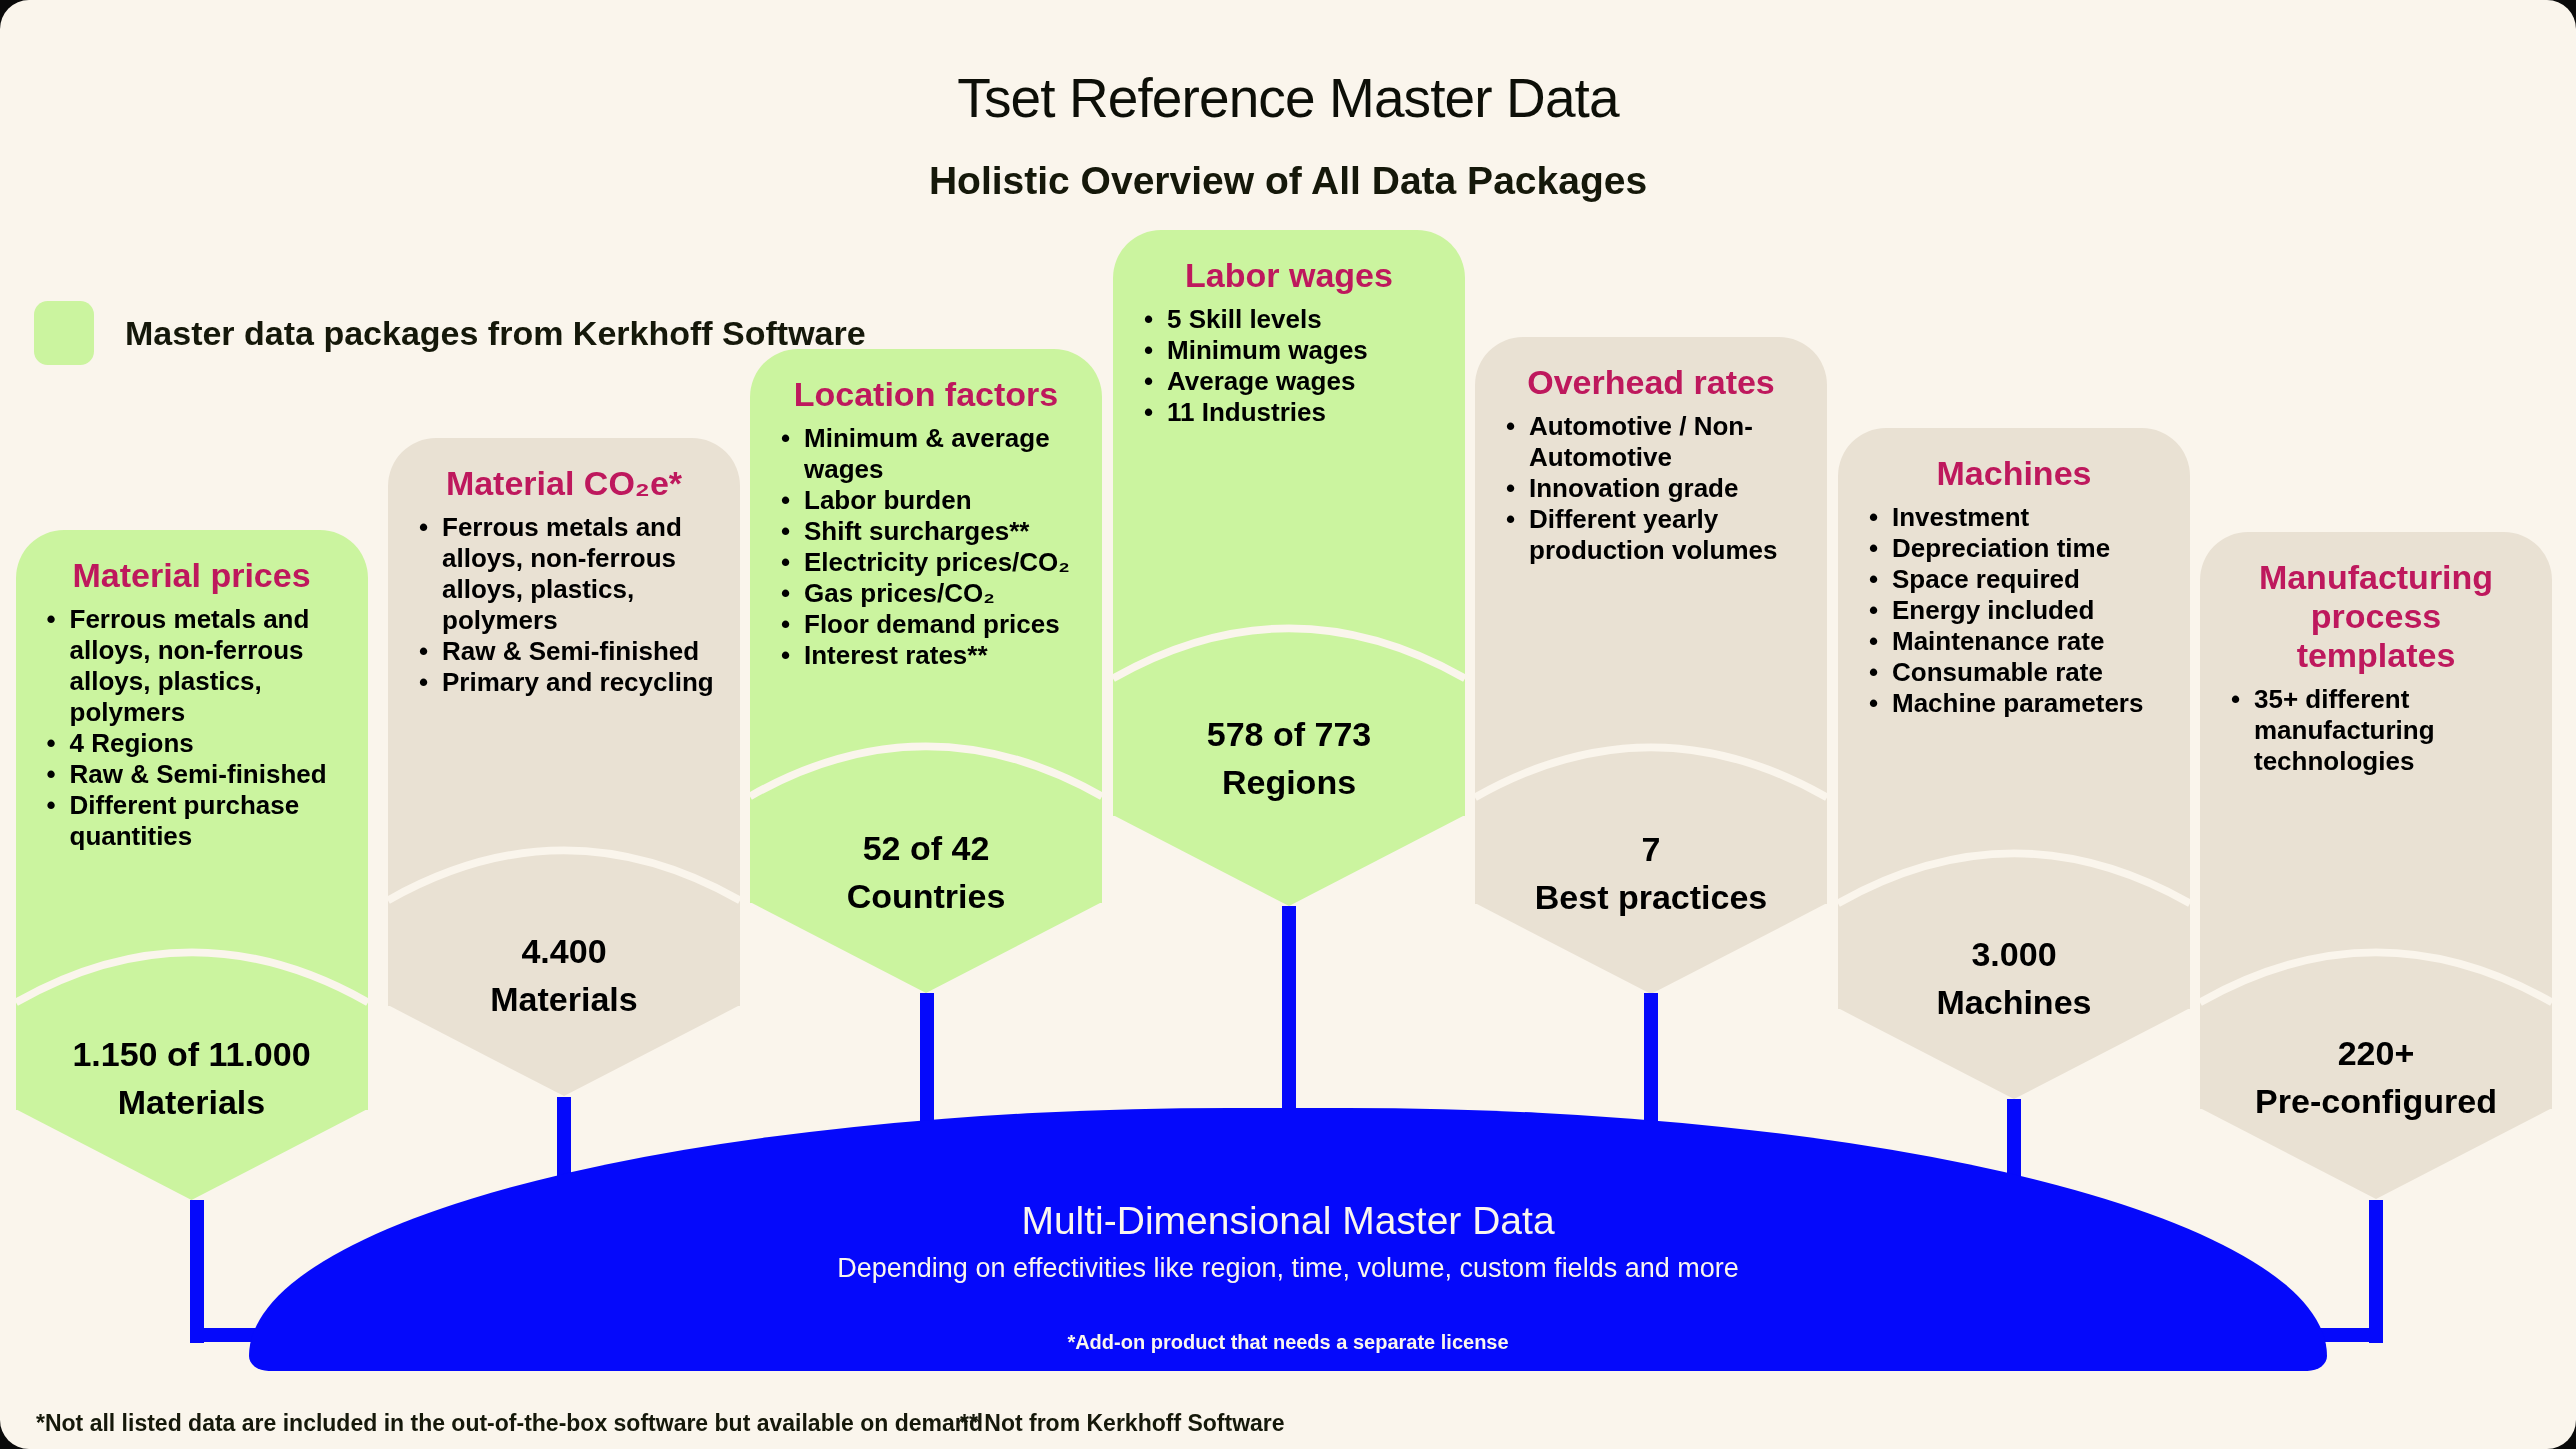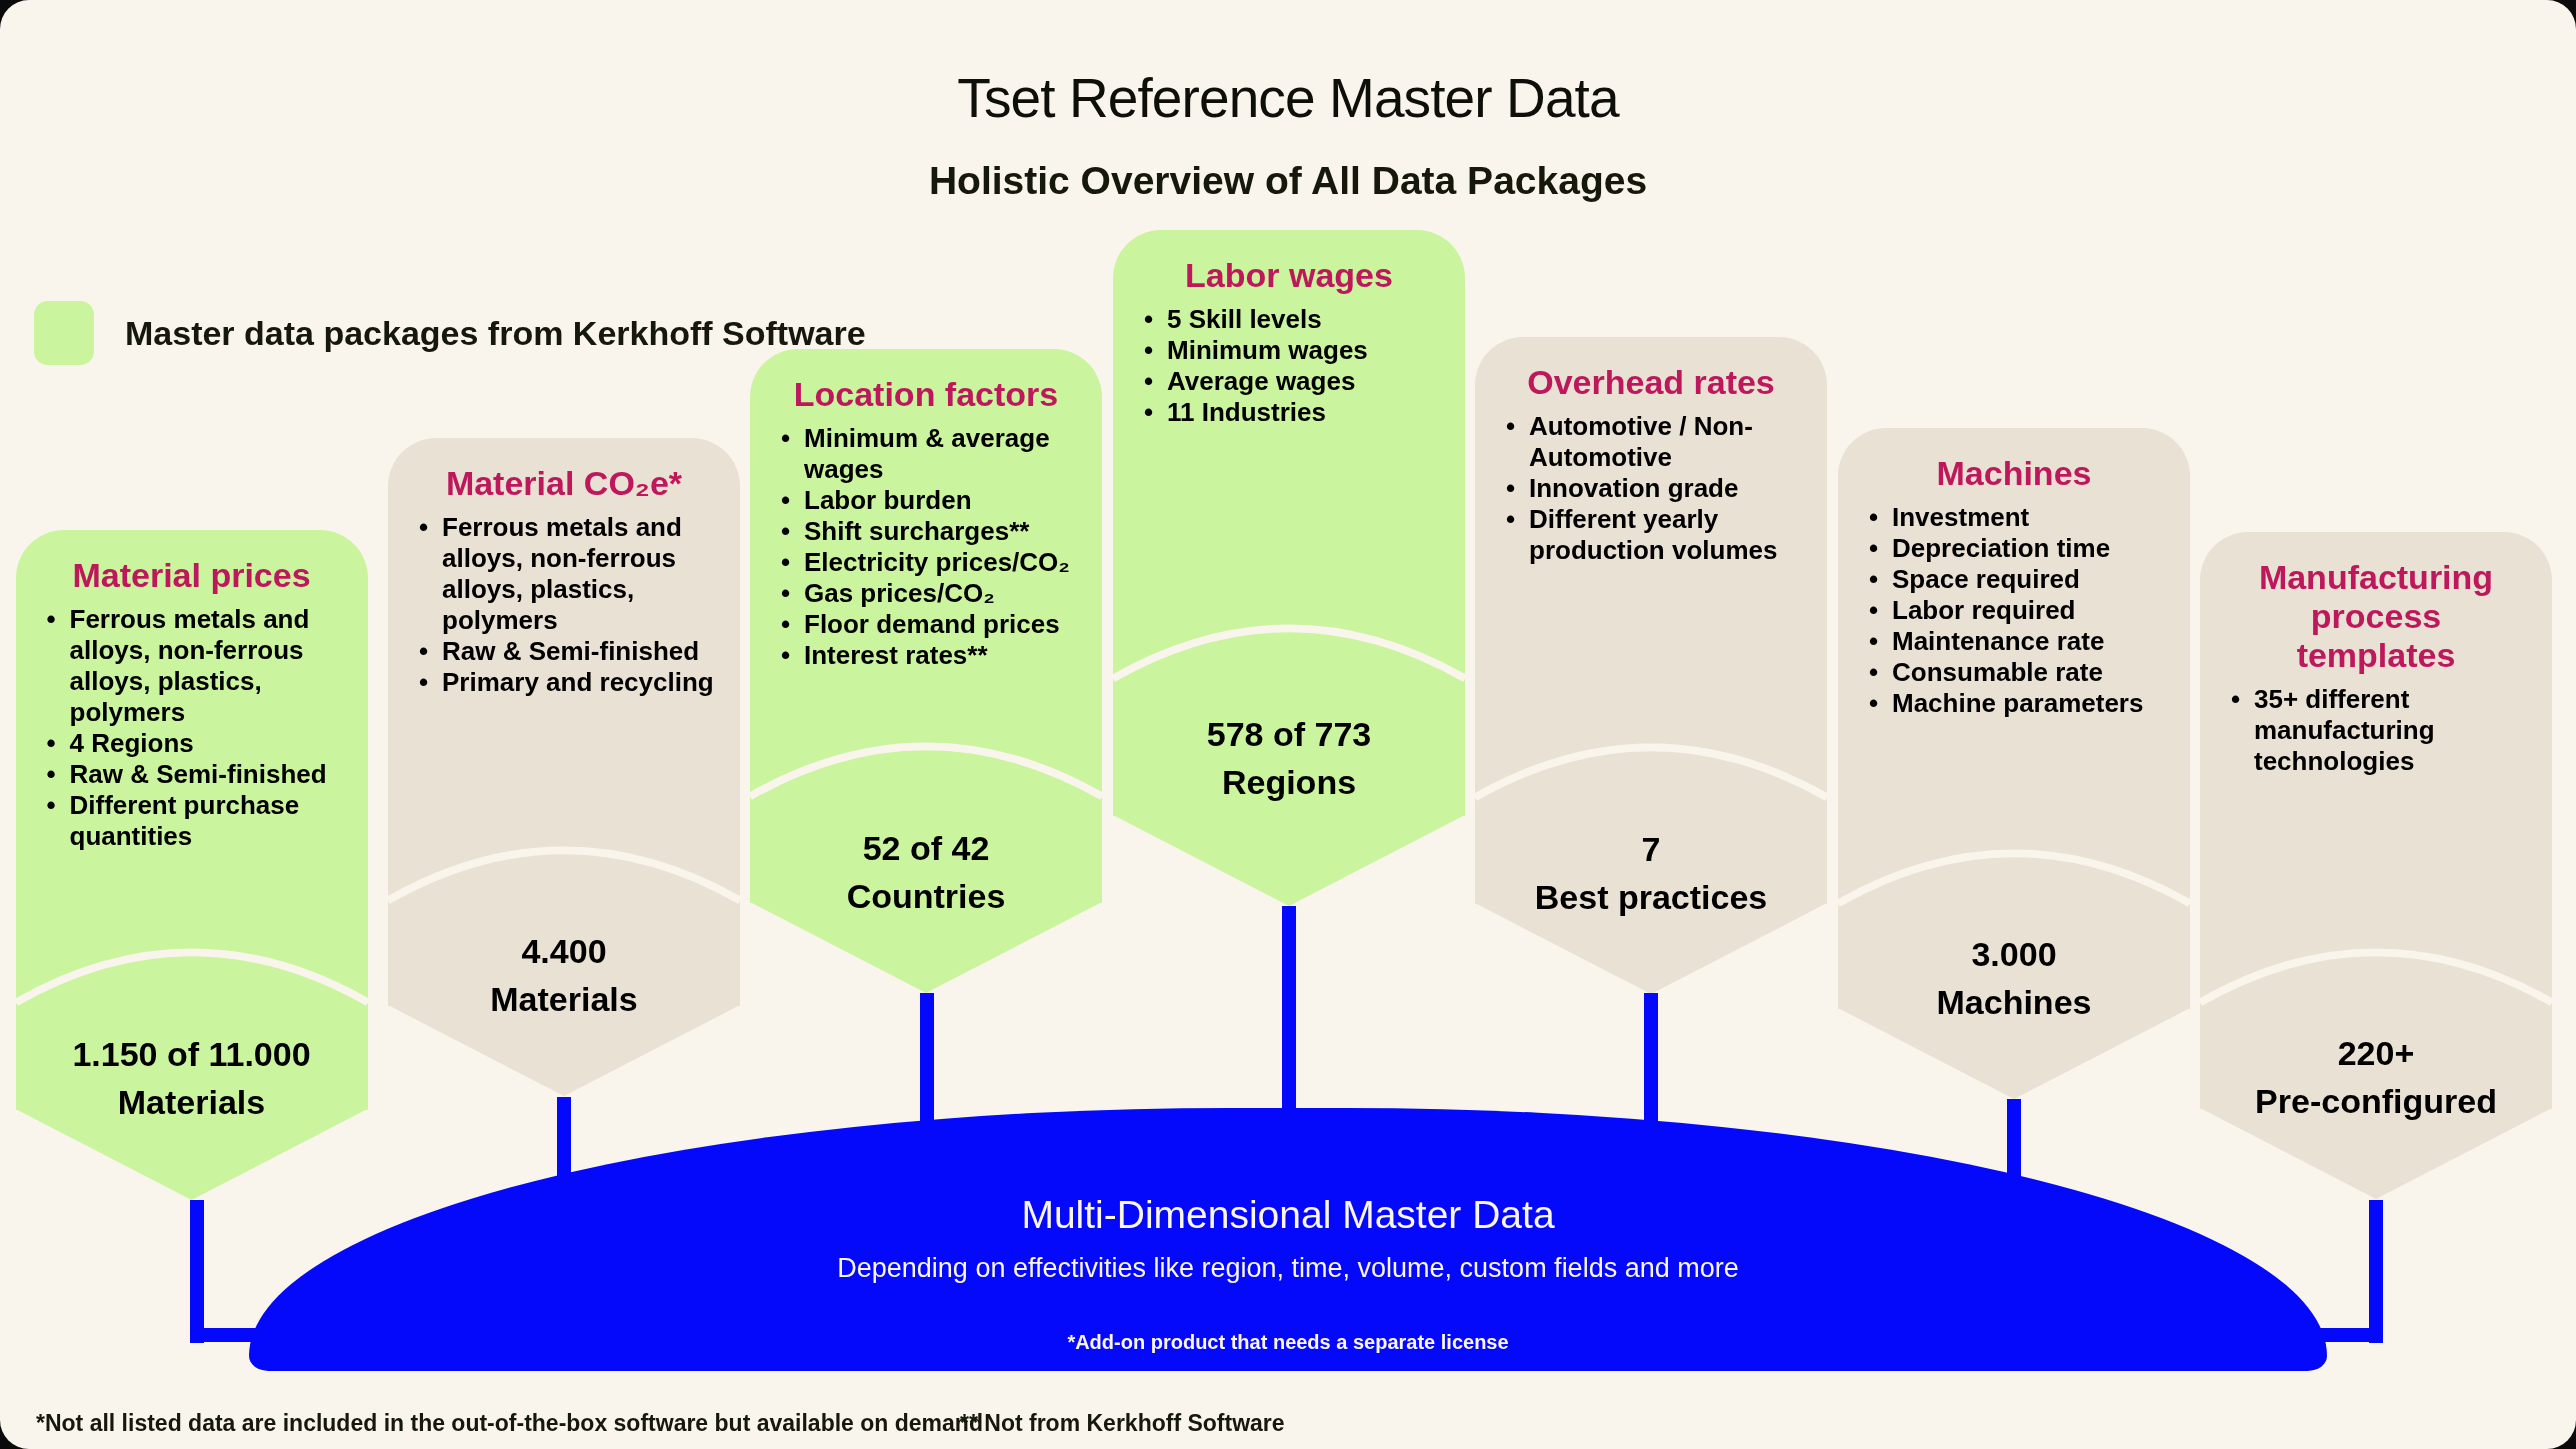--- a/index.html
+++ b/index.html
@@ -48,21 +48,21 @@
     position:absolute;left:0;width:100%;text-align:center;z-index:2;
     font-size:34px;line-height:48px;font-weight:800;color:#000000;
   }
   
   .connector{position:absolute;background:#0509fb;}
   
   .dome{
     position:absolute;left:249px;top:1108px;width:2078px;height:263px;background:#0509fb;
     border-radius:50% 50% 1% 1% / 100% 100% 6% 6%;color:#faf6ee;
   }
-  .dome-title{position:absolute;top:85px;left:0;width:100%;text-align:center;font-size:39px;line-height:43px;font-weight:500;}
+  .dome-title{position:absolute;top:91px;left:0;width:100%;text-align:center;font-size:39px;line-height:43px;font-weight:500;}
   .dome-subtitle{position:absolute;top:144px;left:0;width:100%;text-align:center;font-size:27px;line-height:33px;font-weight:400;}
   .dome-note{position:absolute;top:222px;left:0;width:100%;text-align:center;font-size:20px;line-height:24px;font-weight:600;}
   
   .footnote{position:absolute;top:1410px;font-size:23px;line-height:27.5px;font-weight:600;color:#15180a;}
   .footnote--left{left:36px;}
   .footnote--right{left:960px;}
 </style>
 </head>
 <body>
 
@@ -187,21 +187,21 @@
     <svg class="card-arc" style="top:415px" viewBox="0 0 410 80" preserveAspectRatio="none">
         <path d="M0 70 Q 205 -46 410 70"></path>
       </svg>
     <div class="card-tail"></div>
     <div class="card-content">
       <h3 class="card-title">Machines</h3>
       <ul class="card-bullets">
           <li>Investment</li>
           <li>Depreciation time</li>
           <li>Space required</li>
-          <li>Labor required</li>
+          <li>Energy included</li>
           <li>Maintenance rate</li>
           <li>Consumable rate</li>
           <li>Machine parameters</li>
         </ul>
     </div>
     <div class="card-count" style="top:502px">
       <div>3.000</div>
       <div>Machines</div>
     </div>
   </div>

